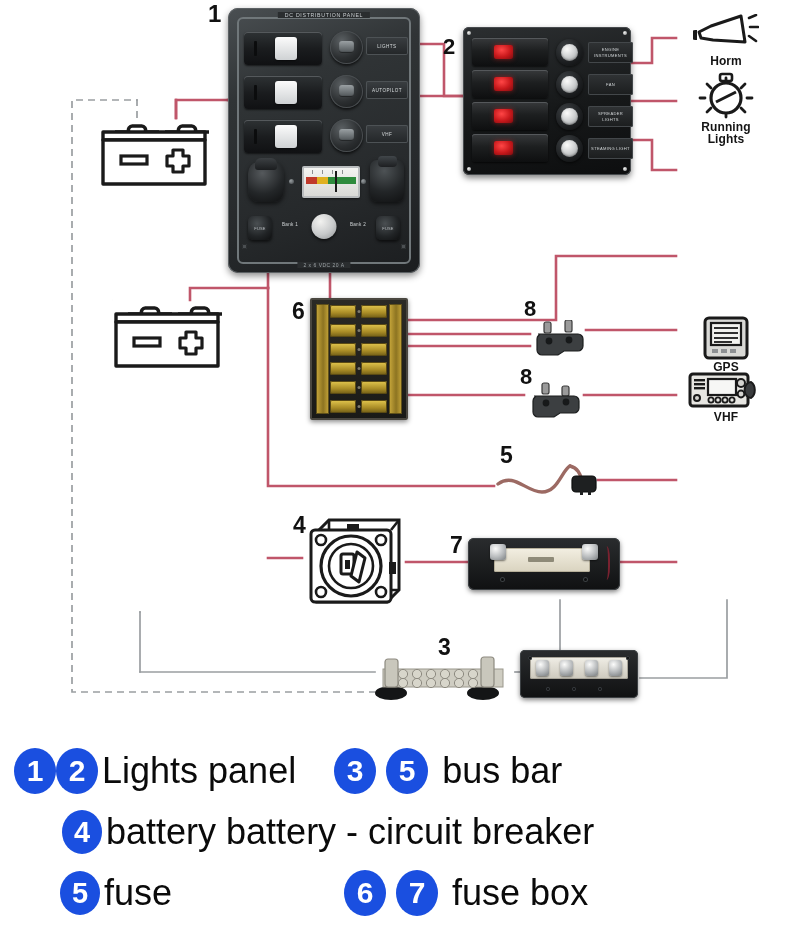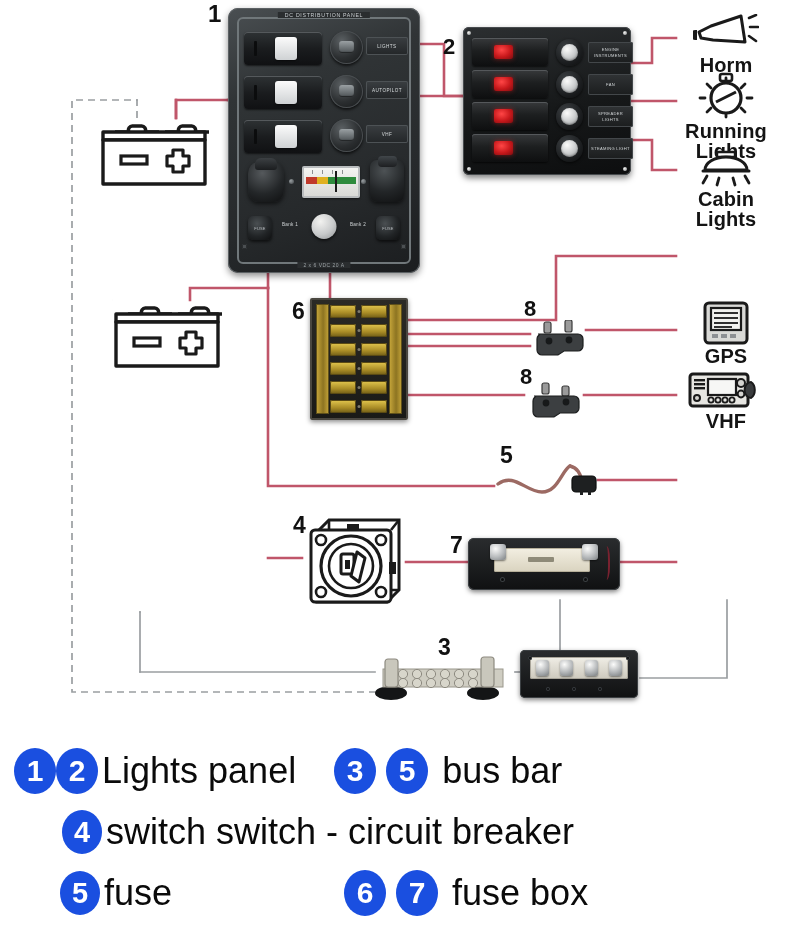--- a/index.html
+++ b/index.html
@@ -255,21 +255,21 @@
     background:radial-gradient(circle at 35% 28%,#fcfcfb,#b4b7b9 55%,#787c7e);
     box-shadow:0 1px 2px rgba(0,0,0,.45);}
   .bb-hole{position:absolute;width:4px;height:4px;border-radius:50%;background:#0a0b0c;
     box-shadow:inset 0 0 0 1px #3a3e41;}
 
   
   .dev{position:absolute;width:112px;text-align:center;}
   .dev .gx{display:block;margin:0 auto;}
   .dev .cap{
     display:block;margin-top:1px;color:#141414;font-weight:bold;
-    font-size:20px;line-height:1.02;letter-spacing:.1px;
+    font-size:12px;line-height:1.02;letter-spacing:.1px;
   }
 
   
   .legend{position:absolute;left:0;top:742px;width:790px;height:185px;background:#fff;}
   .lg-row{position:absolute;display:flex;align-items:center;white-space:nowrap;}
   .lg-r1{left:14px;top:6px;}
   .lg-r2{left:62px;top:68px;}
   .lg-r3{left:60px;top:128px;}
   .badge{
     width:42px;height:46px;border-radius:50%;
@@ -649,37 +649,23 @@
           <path d="M56,26 L51,26"></path>
         <path d="M11,40 L15,36"></path>
           <path d="M49,40 L45,36"></path>
         <path d="M30,45 L30,42"></path>
       </g>
     </svg>
     <span class="cap" style="white-space:pre-line;">Running
 Lights</span>
   </div>
 
-  <div class="dev" style="left:670px;top:150px;">
-    <svg class="gx" viewBox="0 0 62 38" width="62" height="38">
-      <rect x="22" y="2" width="18" height="5" rx="1.5" fill="#ffffff" stroke="#1a1a1a" stroke-width="2.4"></rect>
-      <path d="M10,20 a21,13 0 0 1 42,0 Z" fill="#ffffff" stroke="#1a1a1a" stroke-width="3" stroke-linejoin="round"></path>
-      <line x1="8" y1="21" x2="54" y2="21" stroke="#1a1a1a" stroke-width="3" stroke-linecap="round"></line>
-      <g stroke="#1a1a1a" stroke-width="2.8" stroke-linecap="round">
-        <path d="M12,26 L8,33"></path>
-          <path d="M24,28 L22,35"></path>
-        <path d="M38,28 L40,35"></path>
-          <path d="M50,26 L54,33"></path>
-      </g>
-    </svg>
-    <span class="cap">Cabin Lights</span>
-  </div>
-
-
-  <div class="dev" style="left:670px;top:301px;">
+
+
+  <div class="dev" style="left:670px;top:316px;">
     <svg class="gx" viewBox="0 0 48 44" width="48" height="44">
       <rect x="3" y="2" width="42" height="40" rx="4" fill="#d9d9d6" stroke="#1a1a1a" stroke-width="3"></rect>
       <rect x="9" y="7" width="30" height="22" fill="#f2f2ef" stroke="#1a1a1a" stroke-width="2.2"></rect>
       <g stroke="#1a1a1a" stroke-width="1.8">
         <line x1="12" y1="12" x2="36" y2="12"></line>
         <line x1="12" y1="17" x2="36" y2="17"></line>
         <line x1="12" y1="22" x2="36" y2="22"></line>
         <line x1="12" y1="26" x2="30" y2="26"></line>
       </g>
       <g fill="#8d9093">
@@ -724,21 +710,21 @@
       <div class="lg-txt">Lights panel</div>
       <div class="gap"></div>
       <div class="badge">3</div>
       <div class="gap-s"></div>
       <div class="badge">5</div>
       <div class="lg-txt" style="margin-left:14px;">bus bar</div>
     </div>
 
     <div class="lg-row lg-r2">
       <div class="badge sm">4</div>
-      <div class="lg-txt">switch switch - circuit breaker</div>
+      <div class="lg-txt">battery battery - circuit breaker</div>
     </div>
 
     <div class="lg-row lg-r3">
       <div class="badge sm">5</div>
       <div class="lg-txt">fuse</div>
       <div style="width:168px;"></div>
       <div class="badge">6</div>
       <div class="gap-s"></div>
       <div class="badge">7</div>
       <div class="lg-txt" style="margin-left:14px;">fuse box</div>

